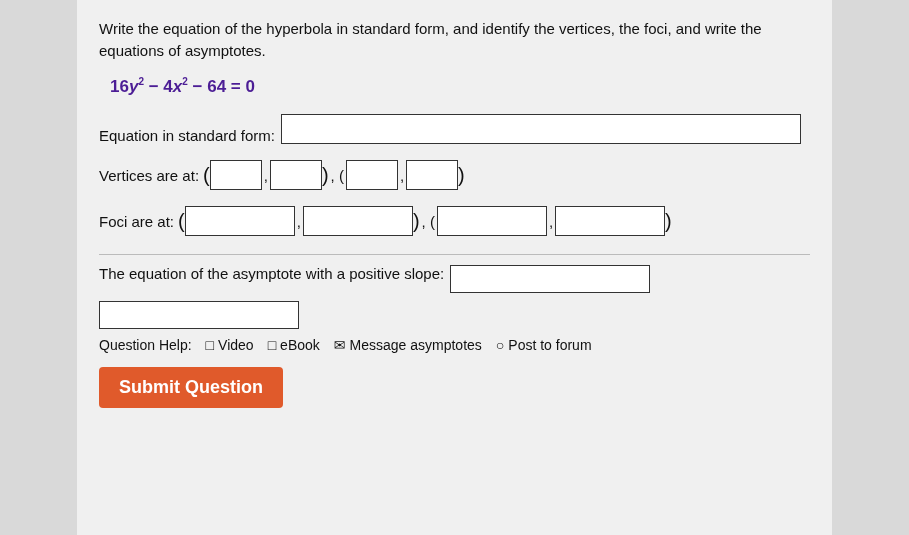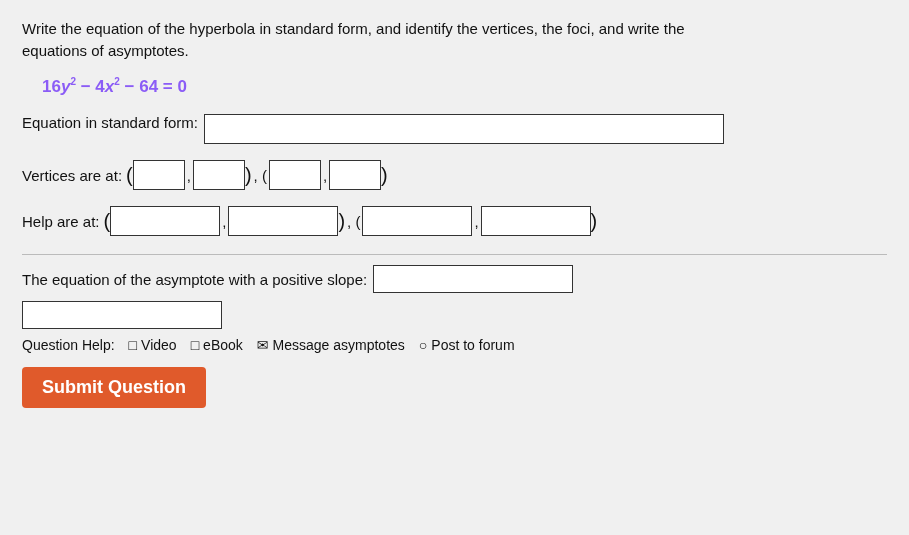--- a/index.html
+++ b/index.html
@@ -8,41 +8,41 @@
       background: #d9d9d9;
       width: 909px;
       min-height: 535px;
       display: flex;
       align-items: flex-start;
       justify-content: center;
       padding: 0;
     }
     .card {
       background: #f0f0f0;
-      width: 909px;
+      width: 755px;
       min-height: 535px;
       padding: 18px 22px 18px 22px;
       position: relative;
     }
     .instructions {
       font-size: 15px;
       color: #111;
       line-height: 1.45;
       margin-bottom: 14px;
     }
     .equation-display {
       font-size: 17px;
       font-weight: bold;
-      color: #8b5cf6;
+      color: #4c1d95;
       margin-bottom: 18px;
-      margin-left: 20px;
+      margin-left: 11px;
     }
     .form-row {
       display: flex;
-      align-items: flex-start;
+      align-items: flex-end;
       margin-bottom: 16px;
       font-size: 15px;
       color: #111;
     }
     .form-row label {
       white-space: nowrap;
       margin-right: 6px;
     }
     .input-long {
       border: 1.5px solid #333;
@@ -104,21 +104,20 @@
       font-size: 14px;
       padding: 0 4px;
     }
     .asymptote-section {
       border-top: 1.5px solid #bbb;
       padding-top: 10px;
       margin-bottom: 0;
     }
     .asymptote-row {
       display: flex;
-      align-items: center;
       margin-bottom: 8px;
       font-size: 15px;
       color: #111;
     }
     .asymptote-row label {
       white-space: nowrap;
       margin-right: 6px;
     }
     .input-asym {
       border: 1.5px solid #333;
@@ -190,21 +189,21 @@
     <input class="input-small" type="text" value="" style="">
     <span class="paren">)</span>
     <span class="comma">, (</span>
     <input class="input-small" type="text" value="" style="">
     <span class="comma">,</span>
     <input class="input-small" type="text" value="" style="">
     <span class="paren">)</span>
   </div>
 
   <div class="foci-row">
-    <label>Help are at:</label>
+    <label>Foci are at:</label>
     <span class="paren">(</span>
     <input class="input-medium" type="text" value="" style="">
     <span class="comma">,</span>
     <input class="input-medium" type="text" value="" style="">
     <span class="paren">)</span>
     <span class="comma">, (</span>
     <input class="input-medium" type="text" value="" style="">
     <span class="comma">,</span>
     <input class="input-medium" type="text" value="" style="">
     <span class="paren">)</span>

